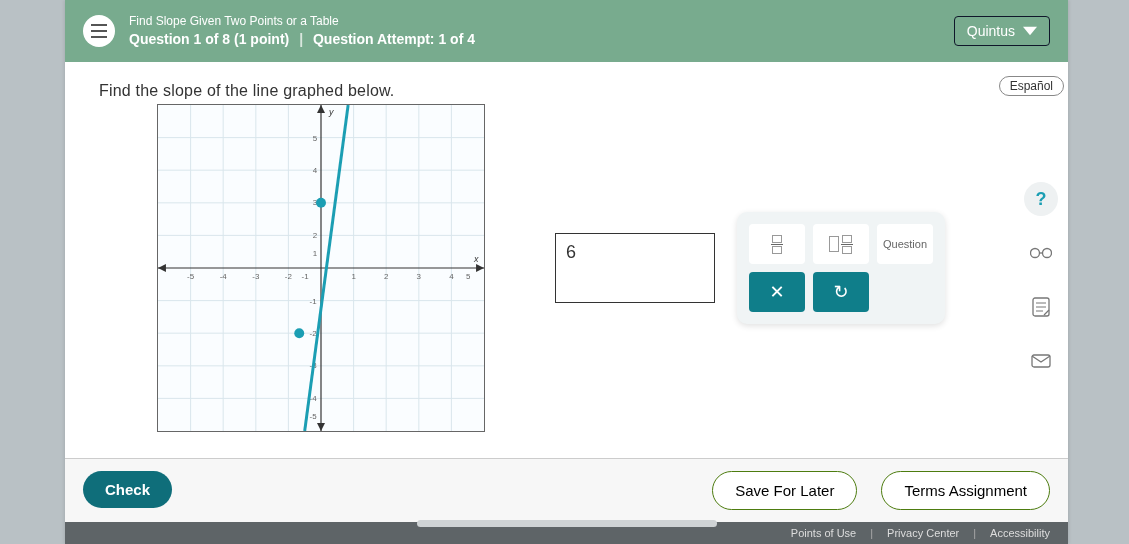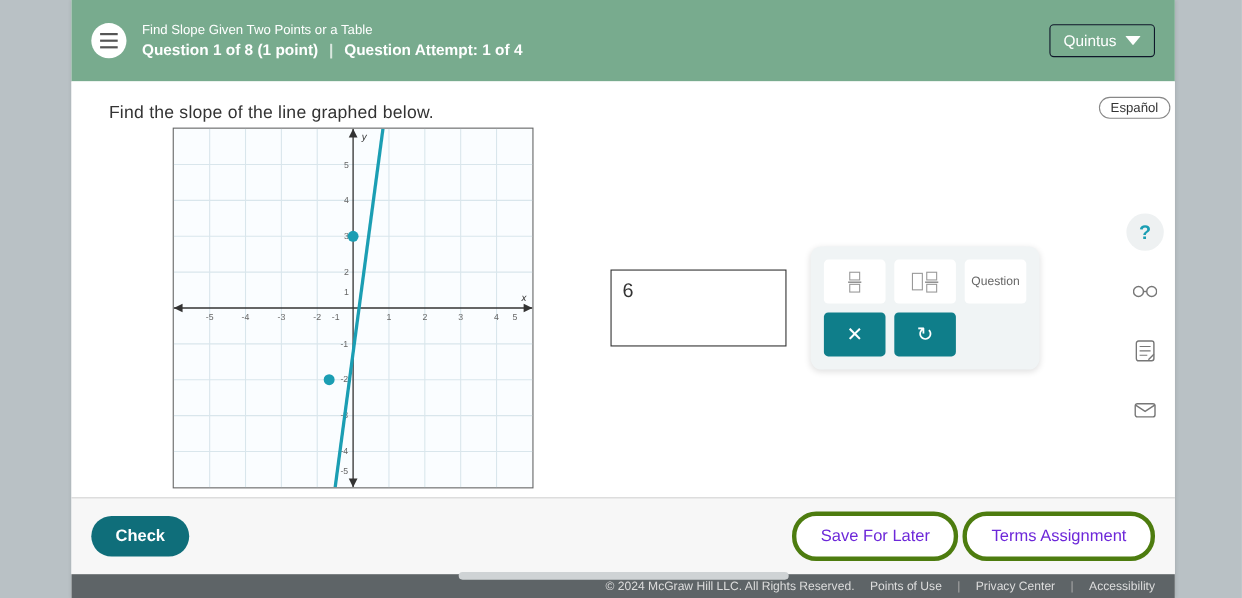--- a/index.html
+++ b/index.html
@@ -19,21 +19,21 @@
     width: 1003px;
     height: 544px;
     background: #fff;
     box-shadow: 0 0 4px rgba(0,0,0,0.15);
     display: flex;
     flex-direction: column;
   }
   .header {
     background: #78ab8e;
     color: #fff;
-    height: 74px;
+    height: 62px;
     display: flex;
     align-items: center;
     padding: 0 18px;
     position: relative;
   }
   .hamburger {
     width: 32px;
     height: 32px;
     border-radius: 50%;
     background: #fff;
@@ -156,33 +156,33 @@
     display:flex;align-items:center;justify-content:center;
     cursor:pointer;
     font-size:18px;
   }
   .side-tools .tool.help { background:#eef1f2; color:#6fa; }
   .footer-bar {
     border-top:1px solid #ccc;
     background:#f7f7f7;
     padding:12px 18px;
     display:flex;
-    align-items:center;
-    gap:4px;
+    align-items:flex-start;
+    gap:24px;
   }
   .btn {
     border-radius:22px;
     padding:10px 22px;
     font-size:15px;
     cursor:pointer;
     border:1px solid transparent;
     background:#fff;
   }
   .btn.check { background:#0f6e7a; color:#fff; border:none; font-weight:600; }
-  .btn.outline { border:4px solid #4d7c0f; color:#6d28d9; }
+  .btn.outline { border:1px solid #4d7c0f; color:#000000; }
   .footer-bar .spacer { flex:1; }
   .copyright {
     background:#5e6467;
     color:#ddd;
     font-size:11px;
     padding:5px 18px;
     display:flex;
     justify-content:flex-end;
     gap:14px;
     align-items:center;
@@ -360,21 +360,20 @@
 
   <div class="footer-bar">
     <button class="btn check">Check</button>
     <div class="spacer"></div>
     <button class="btn outline">Save For Later</button>
     <button class="btn outline">Terms Assignment</button>
   </div>
 
   <div class="copyright">
     <div class="scroll"></div>
-    <span>© 2024 McGraw Hill LLC. All Rights Reserved.</span>
     <span>Points of Use</span>
     <span class="divider">|</span>
     <span>Privacy Center</span>
     <span class="divider">|</span>
     <span>Accessibility</span>
   </div>
 
 </div>
 
 </body></html>

